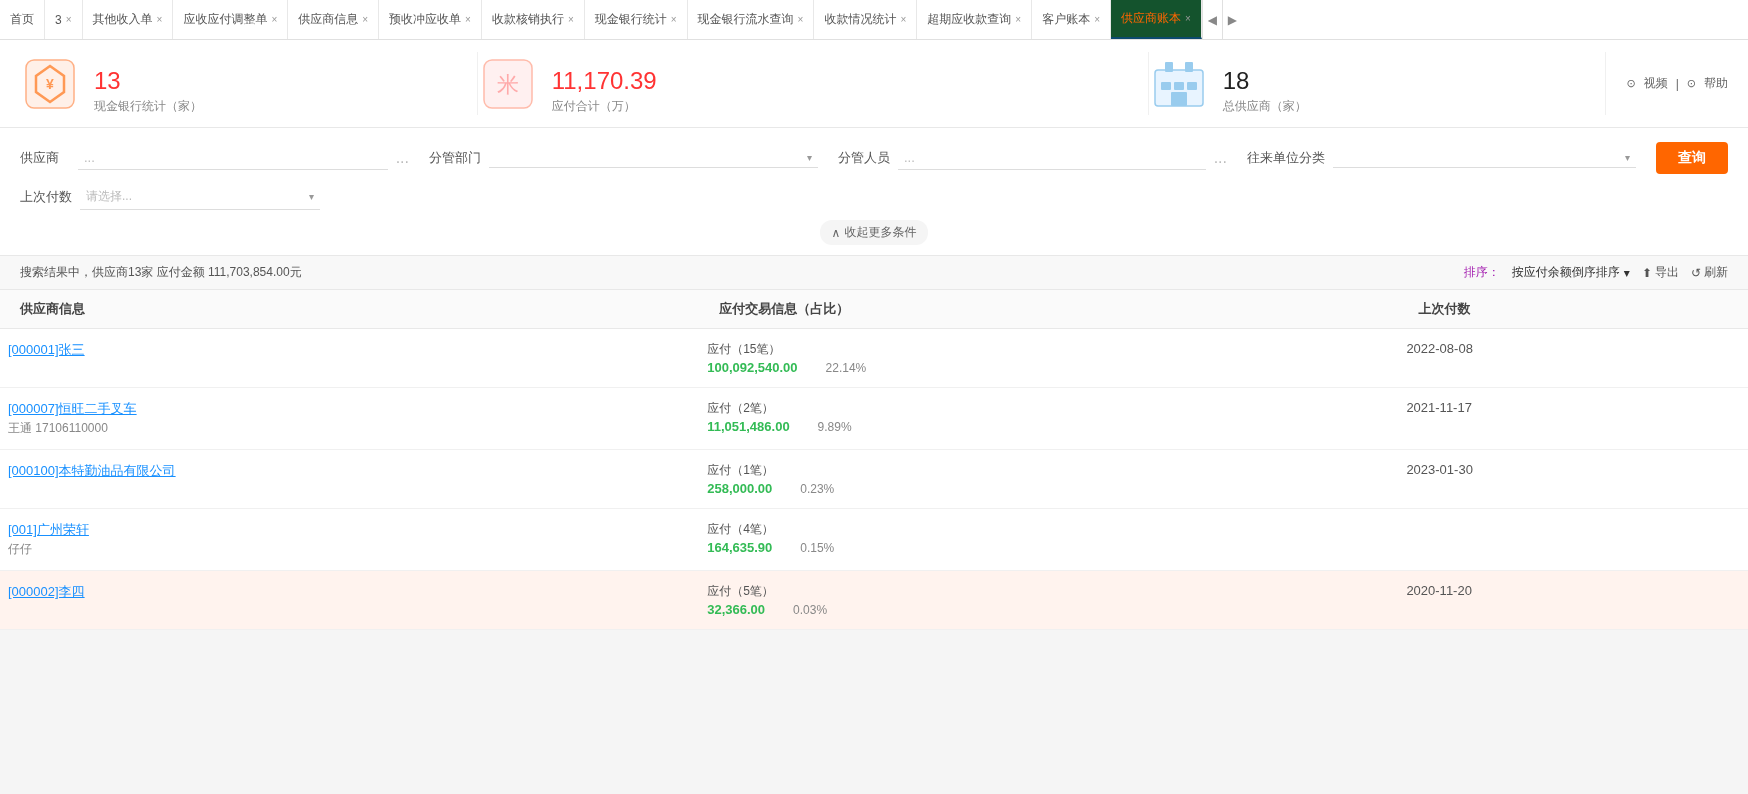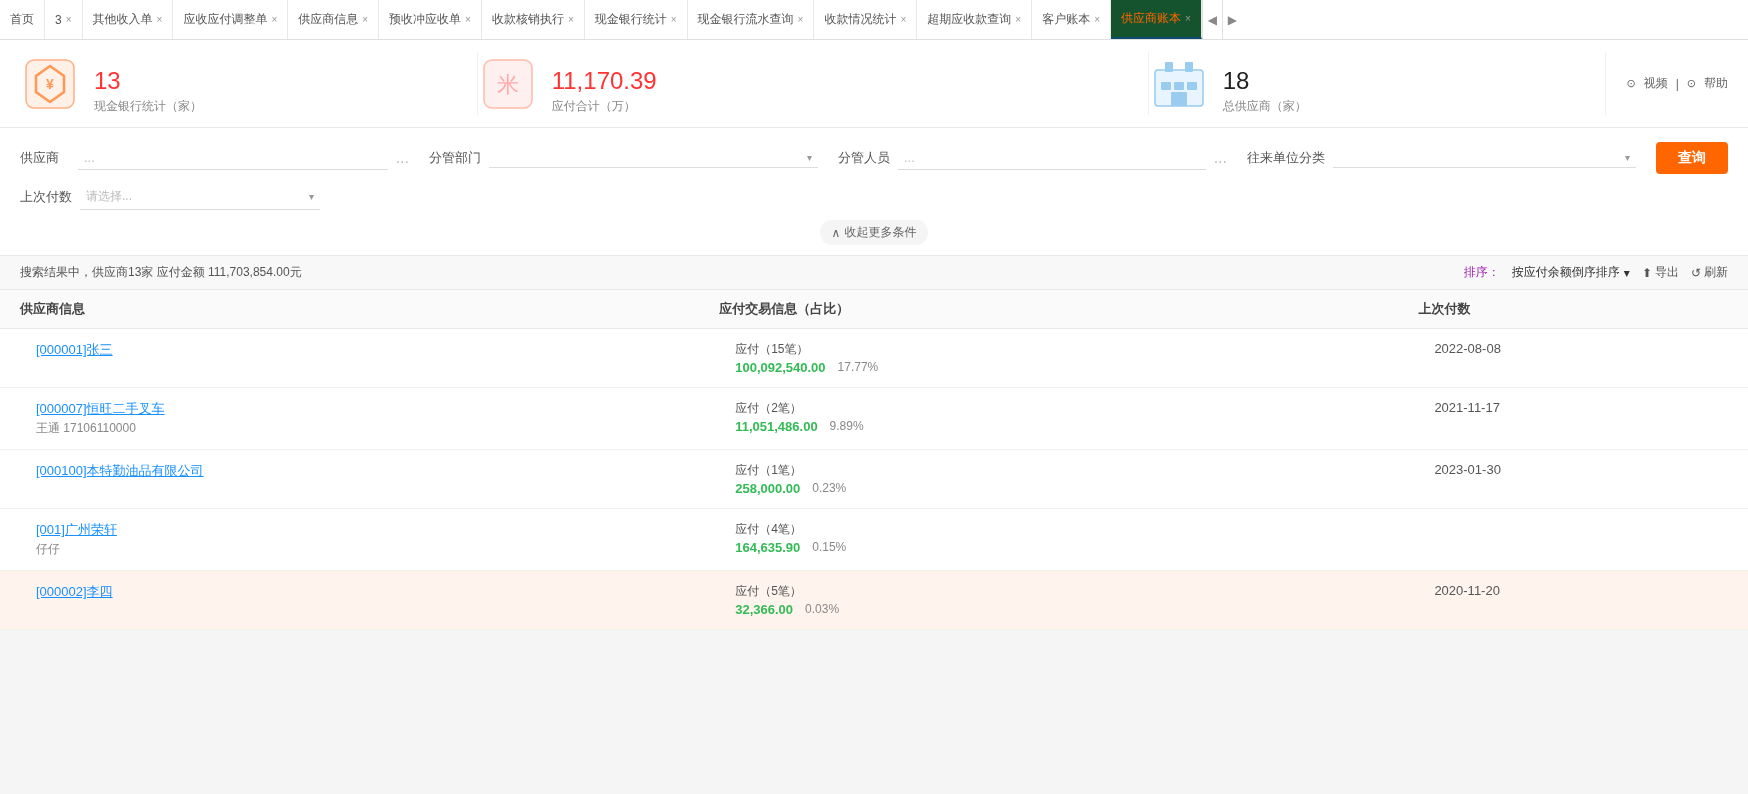--- a/index.html
+++ b/index.html
@@ -198,36 +198,36 @@
       font-size: 13px;
       font-weight: 600;
       color: #444;
       white-space: nowrap;
     }
     .data-table tbody tr {
       border-bottom: 1px solid #f0f0f0;
     }
     .data-table tbody tr.highlighted { background: #fff3ee; }
     .data-table td {
-      padding: 12px 36px;
+      padding: 12px 8px;
       vertical-align: top;
       font-size: 13px;
       color: #333;
     }
     .supplier-link {
       color: #1890ff;
       text-decoration: underline;
       cursor: pointer;
       font-size: 13px;
     }
     .supplier-sub { color: #888; font-size: 12px; margin-top: 2px; }
     .payable-label { color: #555; font-size: 12px; margin-bottom: 2px; }
     .payable-amount { color: #33bb55; font-size: 13px; font-weight: bold; cursor: pointer; }
     .payable-percent { color: #888; font-size: 12px; margin-left: 12px; }
-    .payable-row { display: flex; align-items: flex-start; gap: 0; }
+    .payable-row { display: flex; align-items: center; gap: 16px; }
     .last-payment { color: #555; font-size: 13px; }
 
     
     .table-container::-webkit-scrollbar { width: 6px; height: 6px; }
     .table-container::-webkit-scrollbar-track { background: #f1f1f1; }
     .table-container::-webkit-scrollbar-thumb { background: #ccc; border-radius: 3px; }
   </style>
 </head>
 <body>
 
@@ -422,21 +422,21 @@
         <th style="width:20%;">上次付数</th>
       </tr>
     </thead>
     <tbody id="table-body">
     <tr>
           <td><span class="supplier-link">[000001]张三</span></td>
           <td>
             <div class="payable-label">应付（15笔）</div>
             <div class="payable-row">
               <span class="payable-amount">100,092,540.00</span>
-              <span class="payable-percent">17.77%</span>
+              <span class="payable-percent">22.14%</span>
             </div>
           </td>
           <td><span class="last-payment">2022-08-08</span></td>
         </tr>
         <tr>
           <td><span class="supplier-link">[000007]恒旺二手叉车</span><div class="supplier-sub">王通  17106110000</div></td>
           <td>
             <div class="payable-label">应付（2笔）</div>
             <div class="payable-row">
               <span class="payable-amount">11,051,486.00</span>

